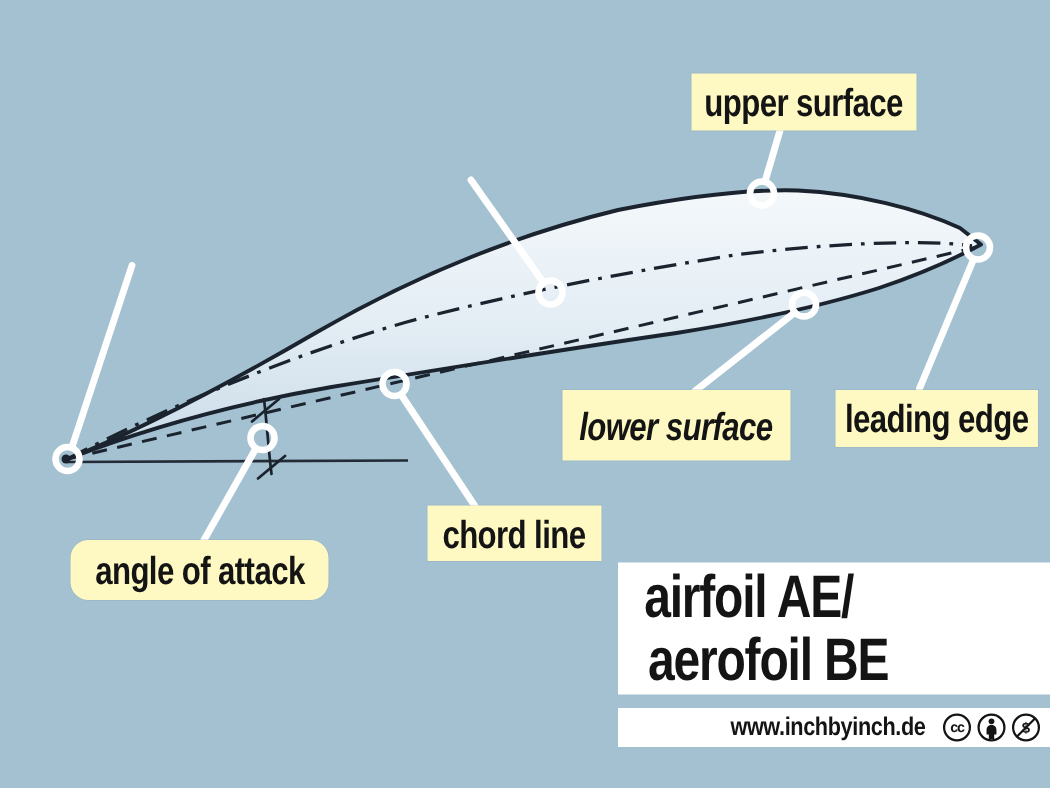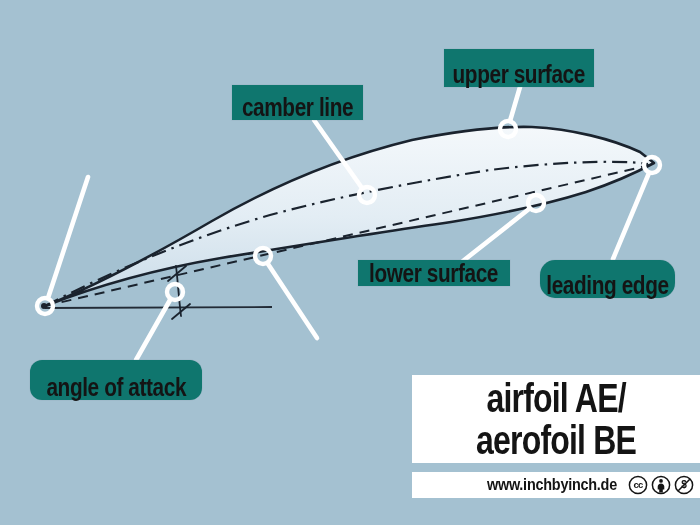--- a/index.html
+++ b/index.html
@@ -3,34 +3,35 @@
 <meta charset="utf-8">
 <style>
   html,body{margin:0;padding:0;background:#888;}
   .canvas{
     position:relative;width:700px;height:525px;overflow:hidden;
     background:#a4c1d1;
     font-family:"Liberation Sans",sans-serif;
   }
   .canvas svg.diagram{position:absolute;left:0;top:0;}
   .label{
-    position:absolute;background:#0f766e;
-    display:flex;align-items:flex-end;justify-content:center;
+    position:absolute;background:#fef9c3;
+    display:flex;align-items:center;justify-content:center;
     box-shadow:0 0 0 0.5px rgba(140,160,175,.35);
+    margin-left:17px;
   }
   .label span{
     font-weight:700;font-size:26px;color:#141414;
     letter-spacing:-0.5px;white-space:nowrap;
     transform:scaleX(0.8);transform-origin:center;
     line-height:1;
   }
   .title-box{
     position:absolute;left:412px;top:375px;width:288px;height:88px;
     background:#ffffff;display:flex;flex-direction:column;
-    align-items:center;justify-content:center;
+    align-items:flex-start;justify-content:center;
   }
   .title-box .tline{
     font-weight:700;font-size:40px;color:#141414;line-height:42px;
     letter-spacing:-1px;white-space:nowrap;
     transform:scaleX(0.8);transform-origin:center;
   }
   .footer-bar{
     position:absolute;left:412px;top:472px;width:288px;height:26px;
     background:#ffffff;display:flex;align-items:center;
     justify-content:flex-end;gap:3px;padding-right:6px;box-sizing:border-box;padding-left:29px;
@@ -99,36 +100,36 @@
       <circle cx="367" cy="195" r="8"></circle>
       <circle cx="508" cy="129" r="8"></circle>
       <circle cx="536" cy="203" r="8"></circle>
       <circle cx="652" cy="165" r="8"></circle>
       <circle cx="263" cy="256" r="8"></circle>
       <circle cx="175" cy="292" r="8"></circle>
     </g>
   </svg>
 
 
-  <div class="label" style="left:232px;top:85px;width:131px;height:35px;">
-    <span>camber line</span>
-  </div>
 
   <div class="label" style="left:444px;top:49px;width:150px;height:38px;">
     <span>upper surface</span>
   </div>
 
-  <div class="label" style="left:358px;top:260px;width:152px;height:26px;">
+  <div class="label" style="left:358px;top:260px;width:152px;height:47px;font-style:italic;">
     <span>lower surface</span>
   </div>
 
-  <div class="label" style="left:540px;top:260px;width:135px;height:38px;border-radius:15px;">
+  <div class="label" style="left:540px;top:260px;width:135px;height:38px;">
     <span>leading edge</span>
   </div>
 
+  <div class="label" style="left:268px;top:337px;width:116px;height:37px;">
+    <span>chord line</span>
+  </div>
 
   <div class="label" style="left:30px;top:360px;width:172px;height:40px;border-radius:12px;">
     <span>angle of attack</span>
   </div>
 
   <div class="title-box">
     <div class="tline">airfoil AE/</div>
     <div class="tline">aerofoil BE</div>
   </div>
 

